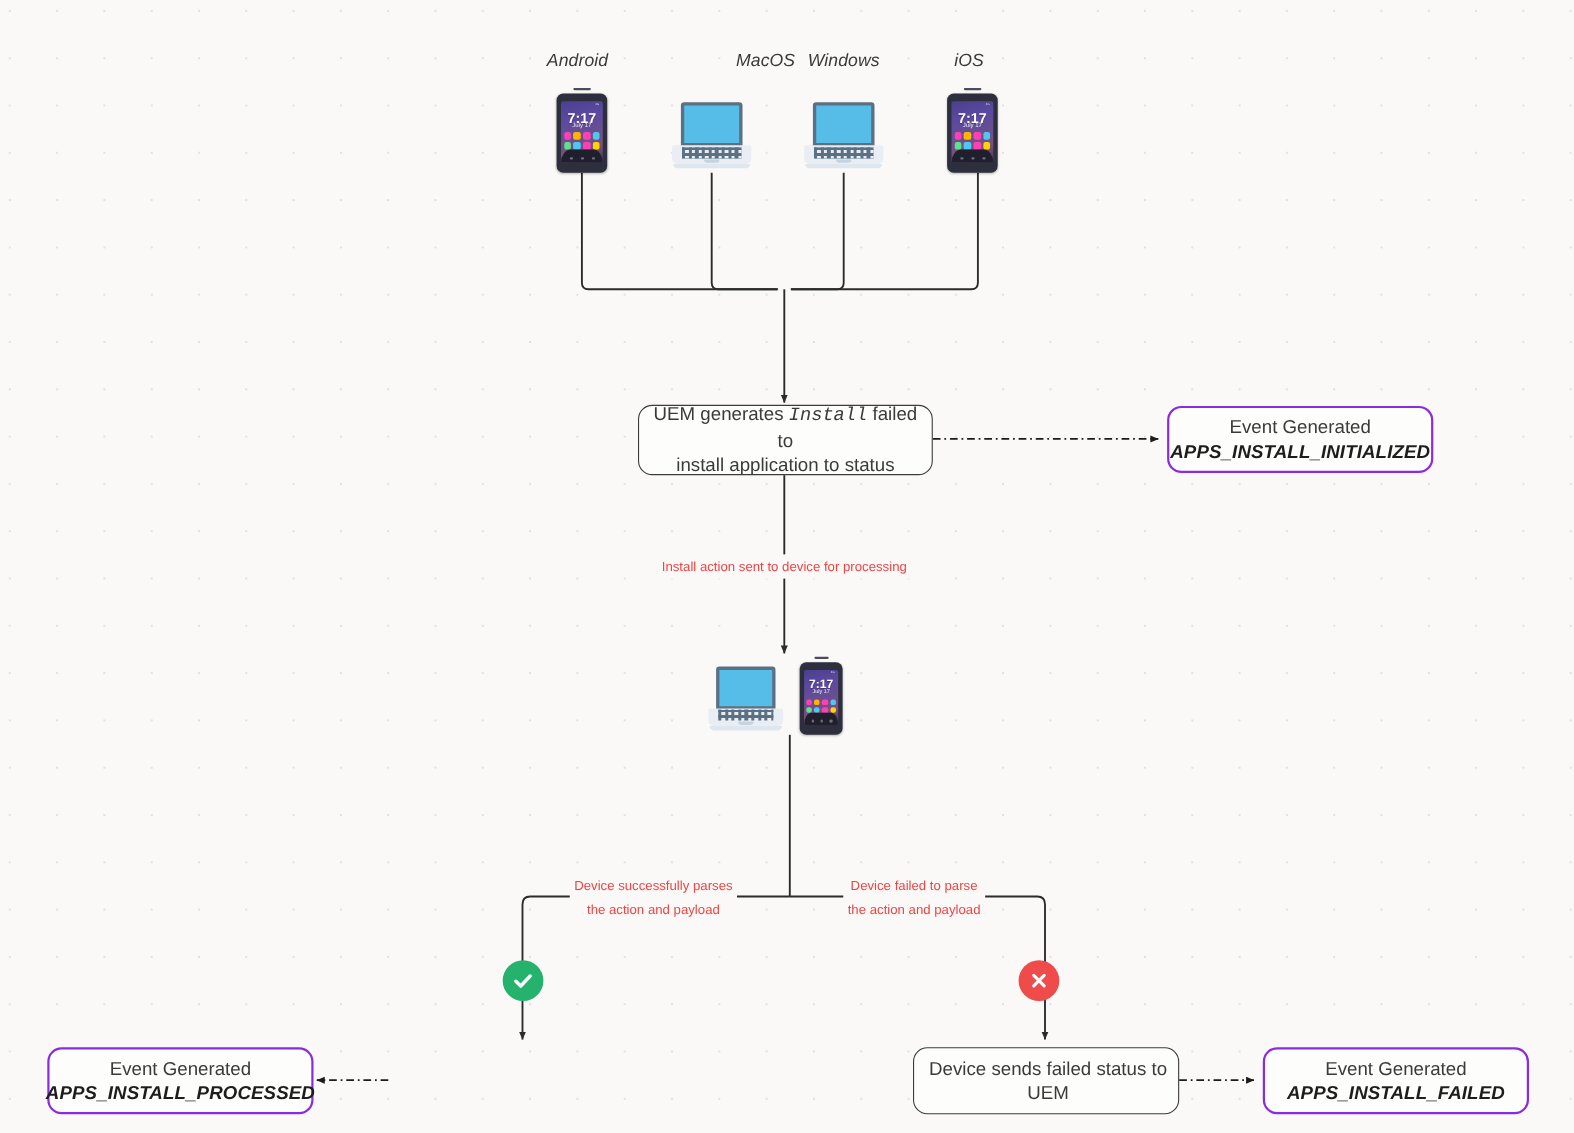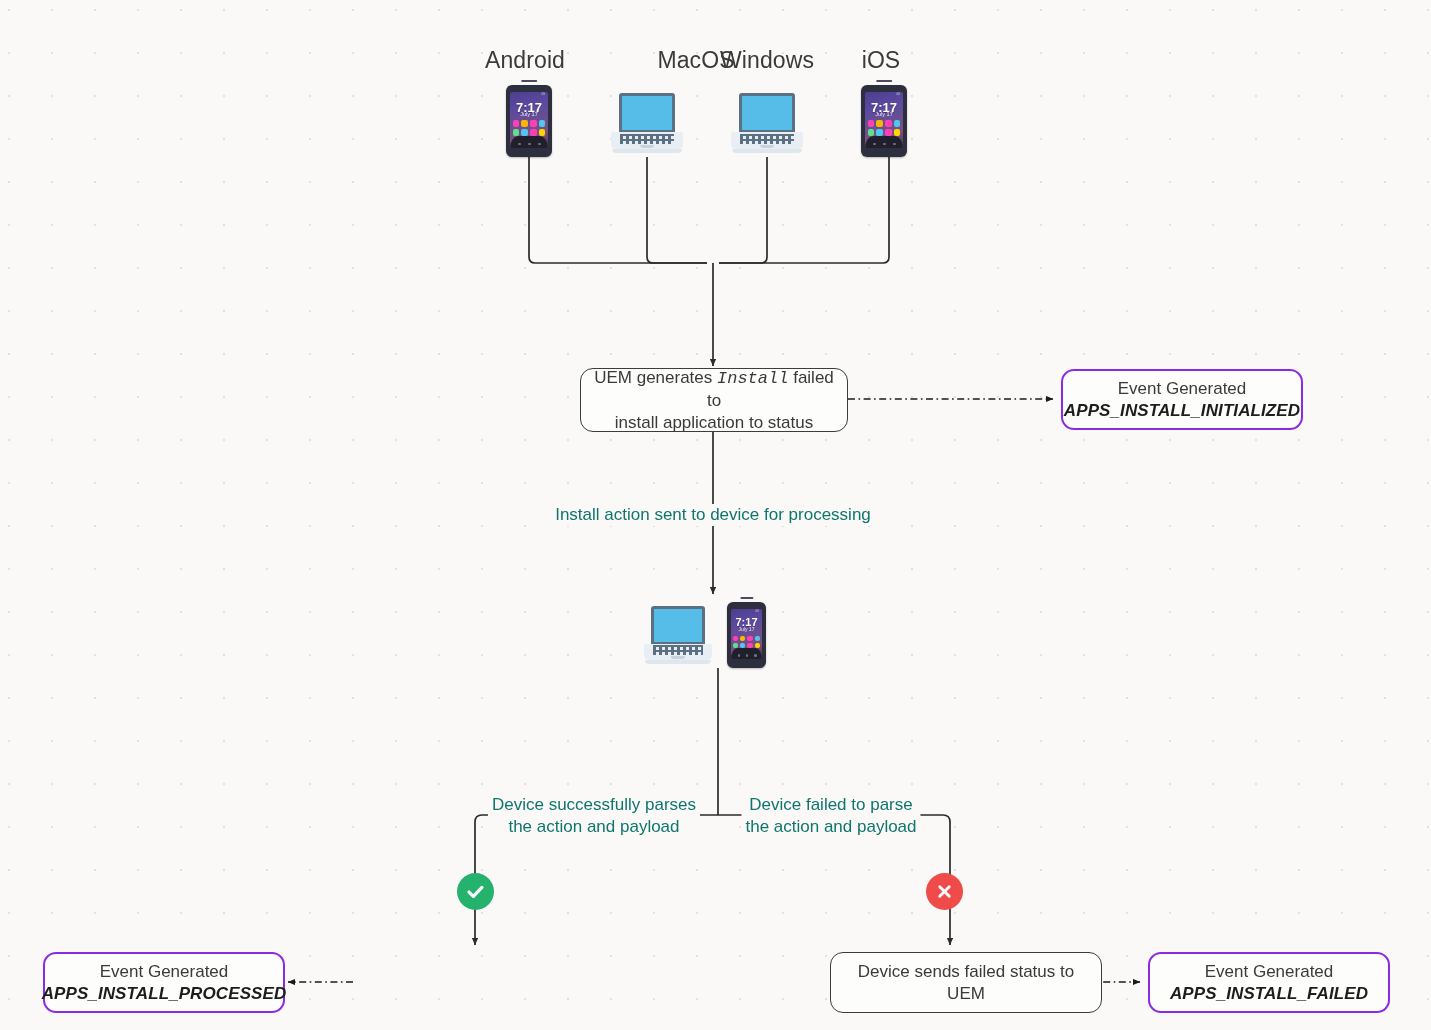--- a/index.html
+++ b/index.html
@@ -28,26 +28,27 @@
     position: absolute;
     left: 0; top: 0;
     width: 1431px;
     height: 1030px;
     pointer-events: none;
   }
 
   
   .dev-label {
     position: absolute;
-    font-size: 23px;
+    font-size: 16px;
     color: #3a3a3a;
     text-align: center;
     white-space: nowrap;
     transform: translateX(-50%);
     letter-spacing: 0.1px;
+    font-style: italic;
   }
 
   
   .phone {
     position: absolute;
     border-radius: 6px;
     background: #2e2f3e;
     box-sizing: border-box;
     padding: 7px 4px 9px 4px;
     box-shadow: 0 1px 2px rgba(0,0,0,0.25);
@@ -195,23 +196,23 @@
     display: block;
     font-weight: bold;
     font-style: italic;
     color: #1d1d1d;
     letter-spacing: 0.1px;
   }
 
   
   .edge-label {
     position: absolute;
-    font-size: 17px;
+    font-size: 12px;
     line-height: 22px;
-    color: #0f766e;
+    color: #ef4444;
     text-align: center;
     transform: translateX(-50%);
     background: #faf9f7;
     padding: 0 4px;
     white-space: nowrap;
   }
 
   
   .badge {
     position: absolute;
@@ -402,21 +403,21 @@
   </div>
 
   <div class="node event" style="left:43px; top:952px; width:242px; height:61px;">
     <div class="txt">
       <span>Event Generated</span>
       <span class="evt-name">APPS_INSTALL_PROCESSED</span>
     </div>
   </div>
 
 
-  <div class="node proc" style="left:830px; top:952px; width:272px; height:61px;">
+  <div class="node proc" style="left:830px; top:952px; width:242px; height:61px;justify-content:flex-end;">
     <div class="txt">
       <span>Device sends failed status to</span><br>
       <span>UEM</span>
     </div>
   </div>
 
   <div class="node event" style="left:1148px; top:952px; width:242px; height:61px;">
     <div class="txt">
       <span>Event Generated</span>
       <span class="evt-name">APPS_INSTALL_FAILED</span>

